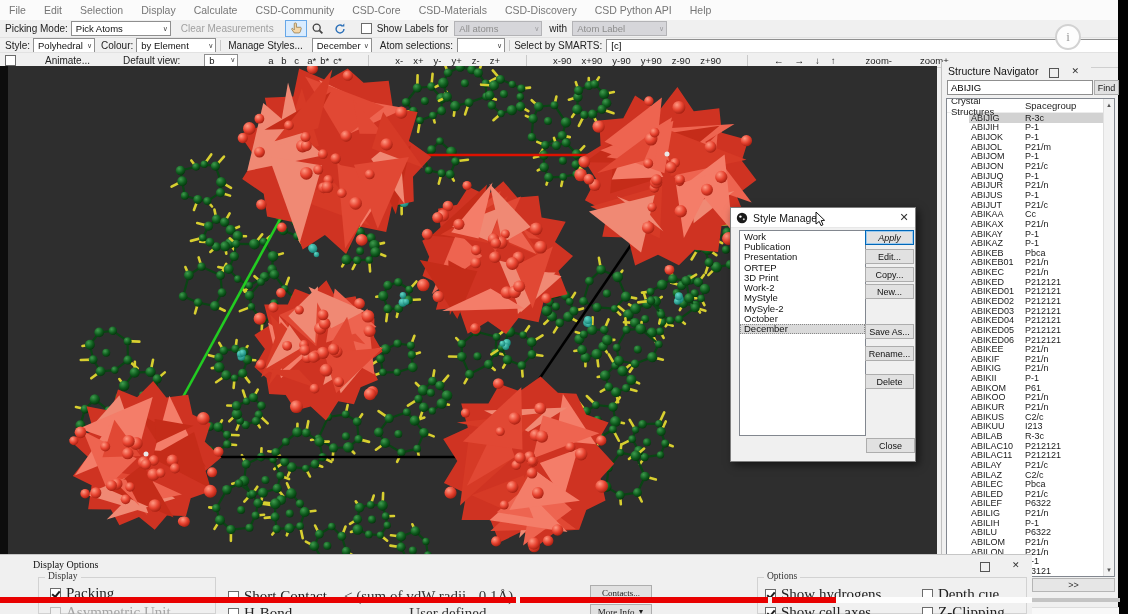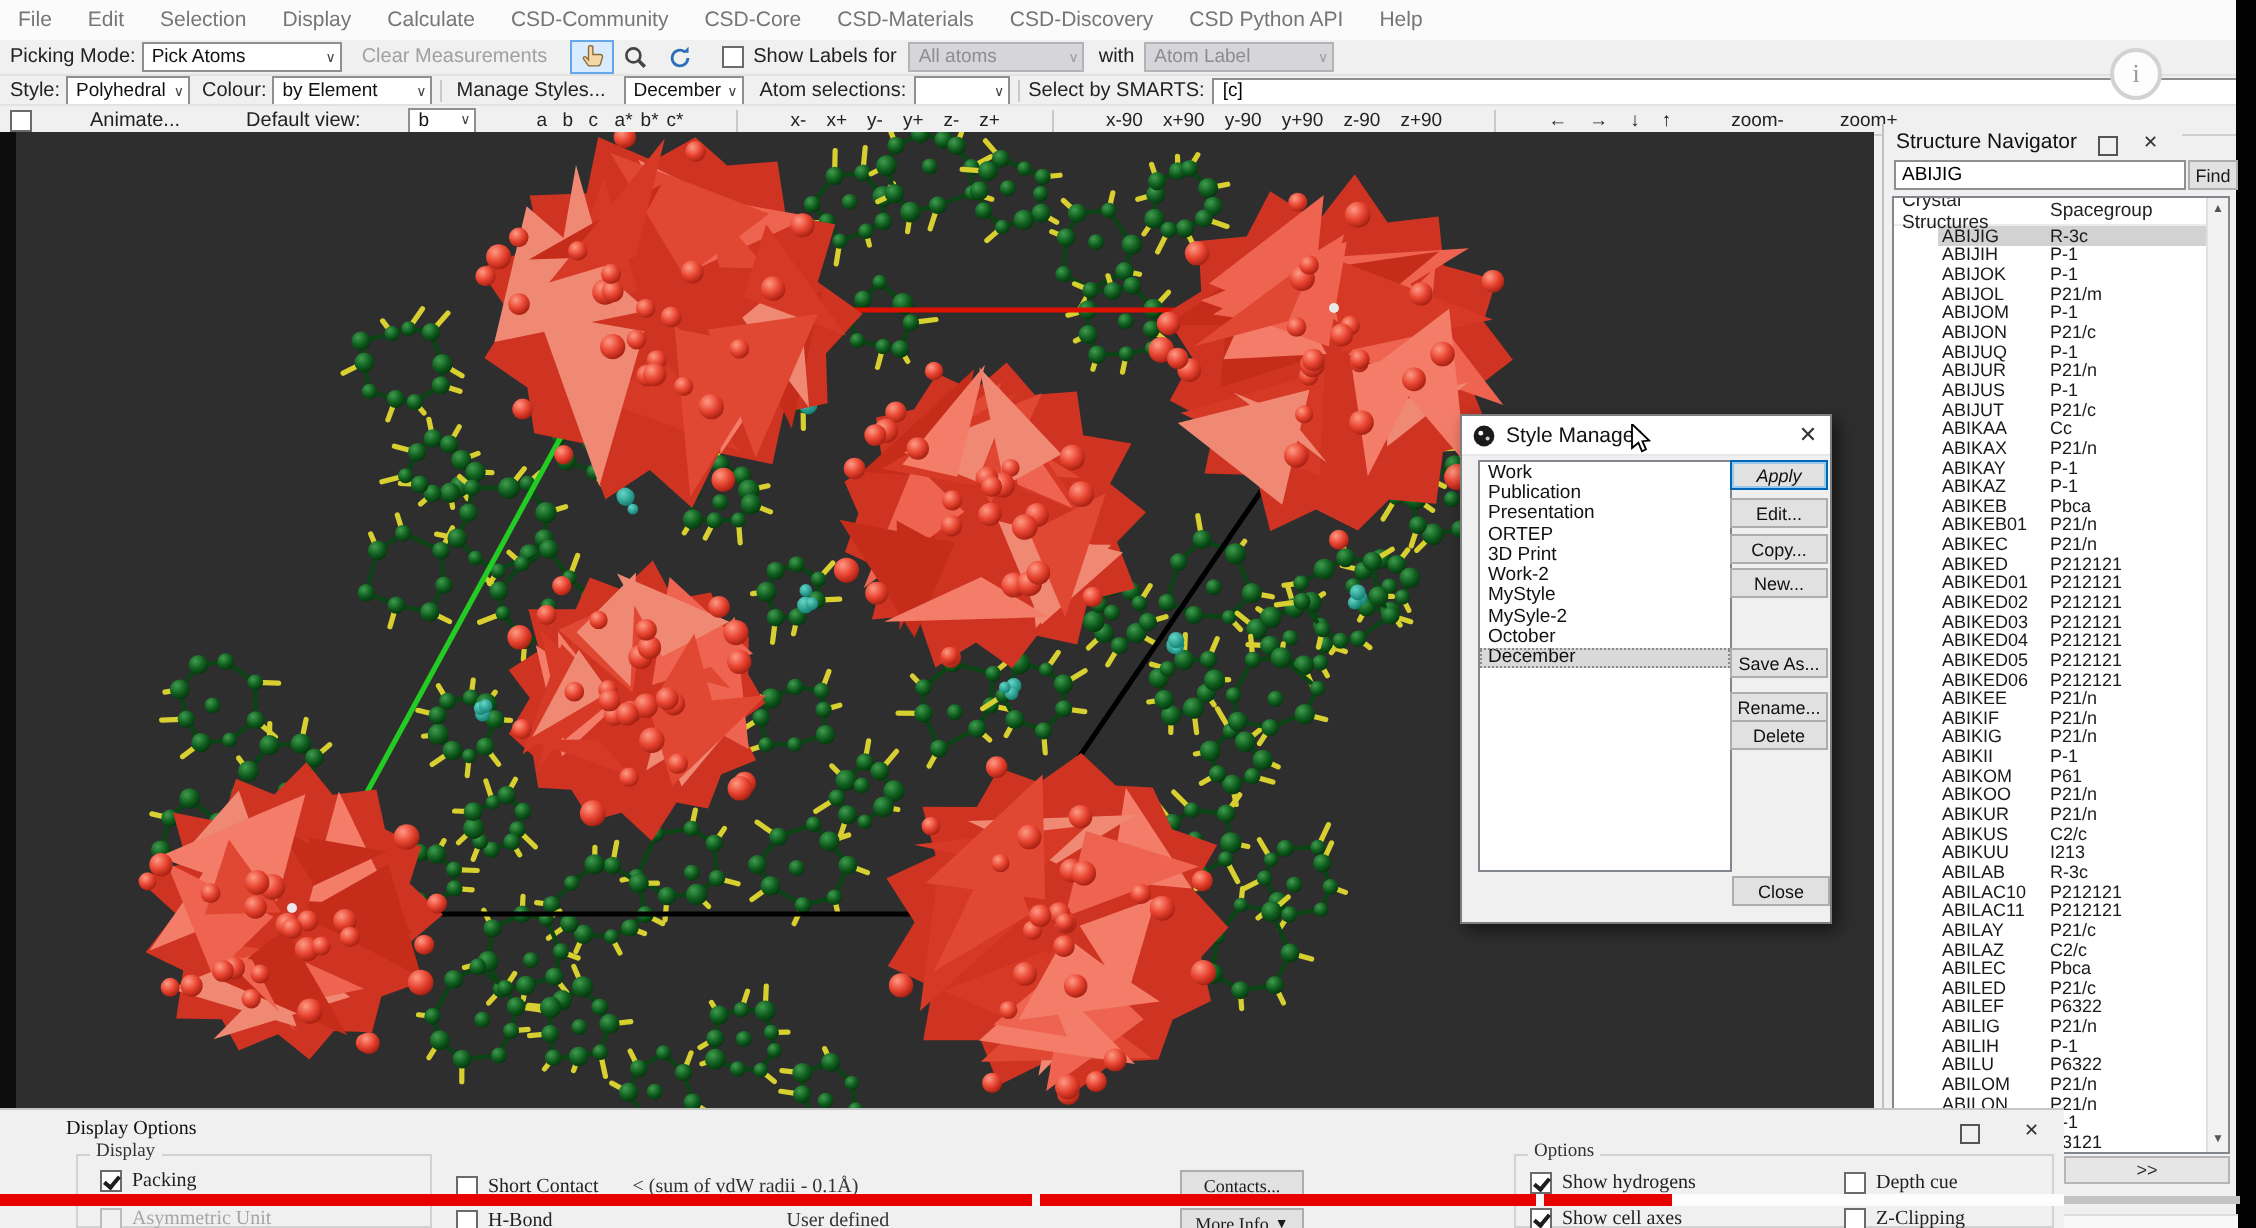--- a/index.html
+++ b/index.html
@@ -68,21 +68,21 @@
   #nav-tree{position:absolute;left:5px;top:533px;display:flex;align-items:center;gap:4px;font-size:9.5px;color:#555;}
   #nav-strip{position:absolute;left:0;top:545px;width:177px;height:7px;background:#f8f8f8;border-top:1px solid #ddd;}
 
   
   #dispopts{position:absolute;left:0;top:554px;width:1032px;height:60px;background:#f0f0f0;border-top:1px solid #c6c6c6;font-family:Liberation Serif, serif;}
   #do-title{position:absolute;left:33px;top:4px;font-size:10px;color:#111;}
   #do-float{position:absolute;left:980px;top:7px;width:8px;height:8px;border:1px solid #555;}
   #do-close{position:absolute;left:1012px;top:5px;font-size:9px;color:#333;}
   .gbox{position:absolute;border:1px solid #d2d2d2;box-sizing:border-box;}
   .gbox .glabel{position:absolute;top:-7px;left:6px;background:#f0f0f0;padding:0 3px;font-size:9.5px;color:#333;}
-  .cbrow{position:absolute;display:flex;align-items:center;gap:5px;font-size:10px;color:#222;white-space:nowrap;}
+  .cbrow{position:absolute;display:flex;align-items:center;gap:5px;font-size:15px;color:#222;white-space:nowrap;}
   .cbrow.dis{color:#a5a5a5;}
   #contacts-btn{position:absolute;left:590px;top:30px;width:62px;height:16px;background:#e1e1e1;border:1px solid #adadad;box-sizing:border-box;font-size:9px;display:flex;align-items:center;justify-content:center;}
   #moreinfo-btn{position:absolute;left:590px;top:49px;width:62px;height:15px;background:#e1e1e1;border:1px solid #adadad;box-sizing:border-box;font-size:9px;display:flex;align-items:center;justify-content:center;gap:3px;}
 
   
   #progress{position:absolute;left:0;top:597px;height:6px;width:1120px;z-index:50;}
   #prog-red{position:absolute;left:0;top:0;height:6px;background:#e80000;}
   .prog-gap{position:absolute;top:0;height:6px;width:4px;background:#f5f5f5;}
   #prog-buf{position:absolute;top:0;height:6px;background:#fdfdfd;}
   #prog-track{position:absolute;top:1px;height:4px;background:#c4c4c4;}
@@ -1723,21 +1723,21 @@
   </div>
 
   <div id="dlg-buttons">
       <span class="dlg-btn primary" style="top: 230px;">Apply</span>
       <span class="dlg-btn" style="top: 249px;">Edit...</span>
       <span class="dlg-btn" style="top: 267px;">Copy...</span>
       <span class="dlg-btn" style="top: 284px;">New...</span>
       <span class="dlg-btn" style="top: 324px;">Open...</span>
       <span class="dlg-btn" style="top: 324px;">Save As...</span>
       <span class="dlg-btn" style="top: 346px;">Rename...</span>
-      <span class="dlg-btn" style="top: 360px;">Delete</span>
+      <span class="dlg-btn" style="top: 374px;">Delete</span>
     </div>
 
   <svg id="cursor" width="12" height="16" viewBox="0 0 12 16">
     <path d="M1 0 L1 12 L4.2 9.4 L6 13.6 L8 12.7 L6.2 8.6 L9.6 8.3 Z" fill="#fff" stroke="#000" stroke-width="0.9"></path>
   </svg>
 
   <div id="navpanel">
     <span id="nav-title">Structure Navigator</span>
     <span id="nav-float" class="winicon"></span>
     <span id="nav-close" class="winicon">✕</span>

